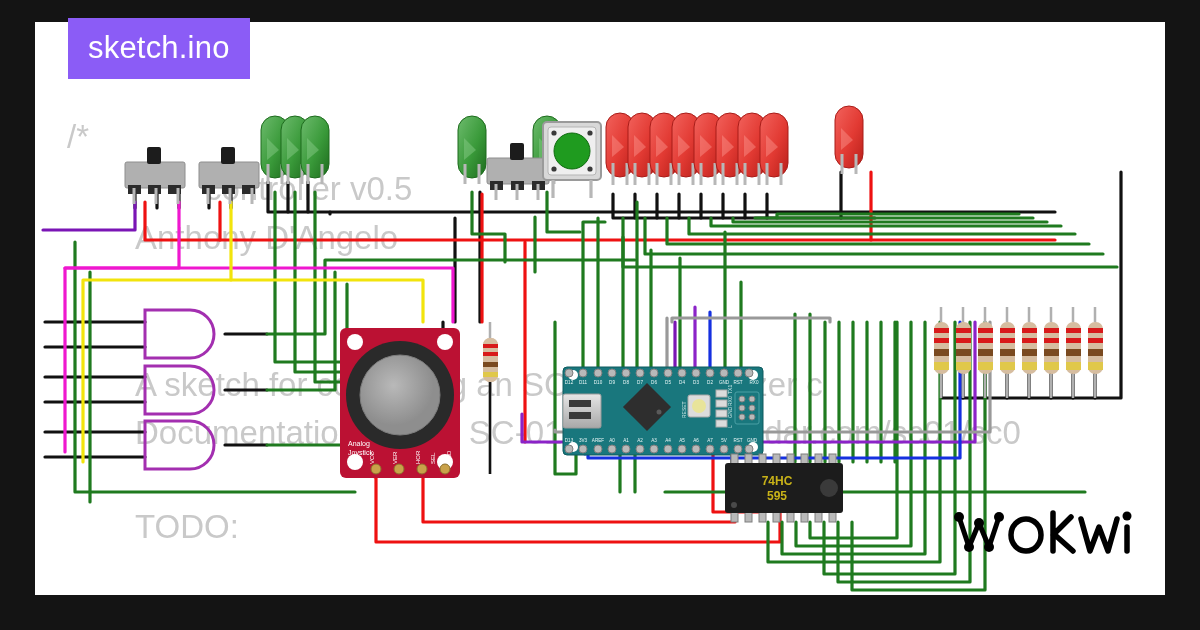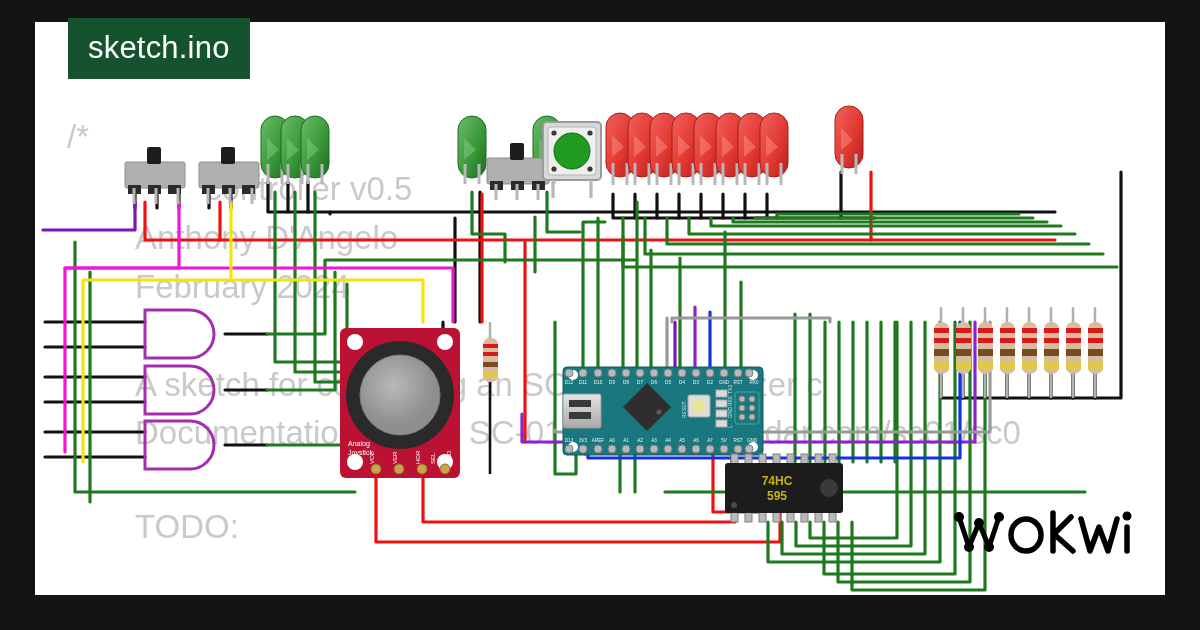--- a/index.html
+++ b/index.html
@@ -4,21 +4,21 @@
 <style>
   html,body{margin:0;padding:0;background:#141414;}
   body{width:1200px;height:630px;overflow:hidden;font-family:"Liberation Sans",sans-serif;}
   .stage{position:relative;width:1200px;height:630px;background:#141414;}
 
   
   .canvas-frame{position:absolute;left:40px;top:40px;width:1125px;height:555px;background:#5a5a5a;}
   .canvas{position:absolute;left:35px;top:22px;width:1130px;height:573px;background:#ffffff;overflow:hidden;}
 
   
-  .tab{position:absolute;left:68px;top:18px;background:#14532d;color:#fff;
+  .tab{position:absolute;left:68px;top:18px;background:#8b5cf6;color:#fff;
        font-size:31px;line-height:1;padding:14px 20px 16px 20px;letter-spacing:.2px;z-index:40;}
 
   
   .code{position:absolute;left:0;top:0;width:1130px;height:573px;z-index:5;pointer-events:none;}
   .code div{position:absolute;color:#c9c9c9;font-size:33px;white-space:nowrap;font-family:"Liberation Sans",sans-serif;}
   .c-slash{left:32px;top:96px;font-size:30px;}
   .c-l1{left:170px;top:148px;}
   .c-l2{left:100px;top:197px;}
   .c-l3{left:100px;top:246px;}
   .c-l4{left:100px;top:344px;}
@@ -39,21 +39,20 @@
 <div class="stage">
 
   <div class="canvas-frame"></div>
 
   <div class="canvas">
 
     <div class="code">
       <div class="c-slash">/*</div>
       <div class="c-l1">controller v0.5</div>
       <div class="c-l2">Anthony D'Angelo</div>
-      <div class="c-l3">February 2024</div>
       <div class="c-l4">A sketch for controlling an SC-01 Synthesizer c</div>
       <div class="c-l5">Documentation for the SC-01: http://reddcedar.com/sc01/sc0</div>
       <div class="c-l6">TODO:</div>
 
     </div>
 
     <svg class="board" viewBox="0 0 1130 573">
       <defs>
         <linearGradient id="ledRed" x1="0" y1="0" x2="1" y2="1">
           <stop offset="0%" stop-color="#f2625c"></stop>

